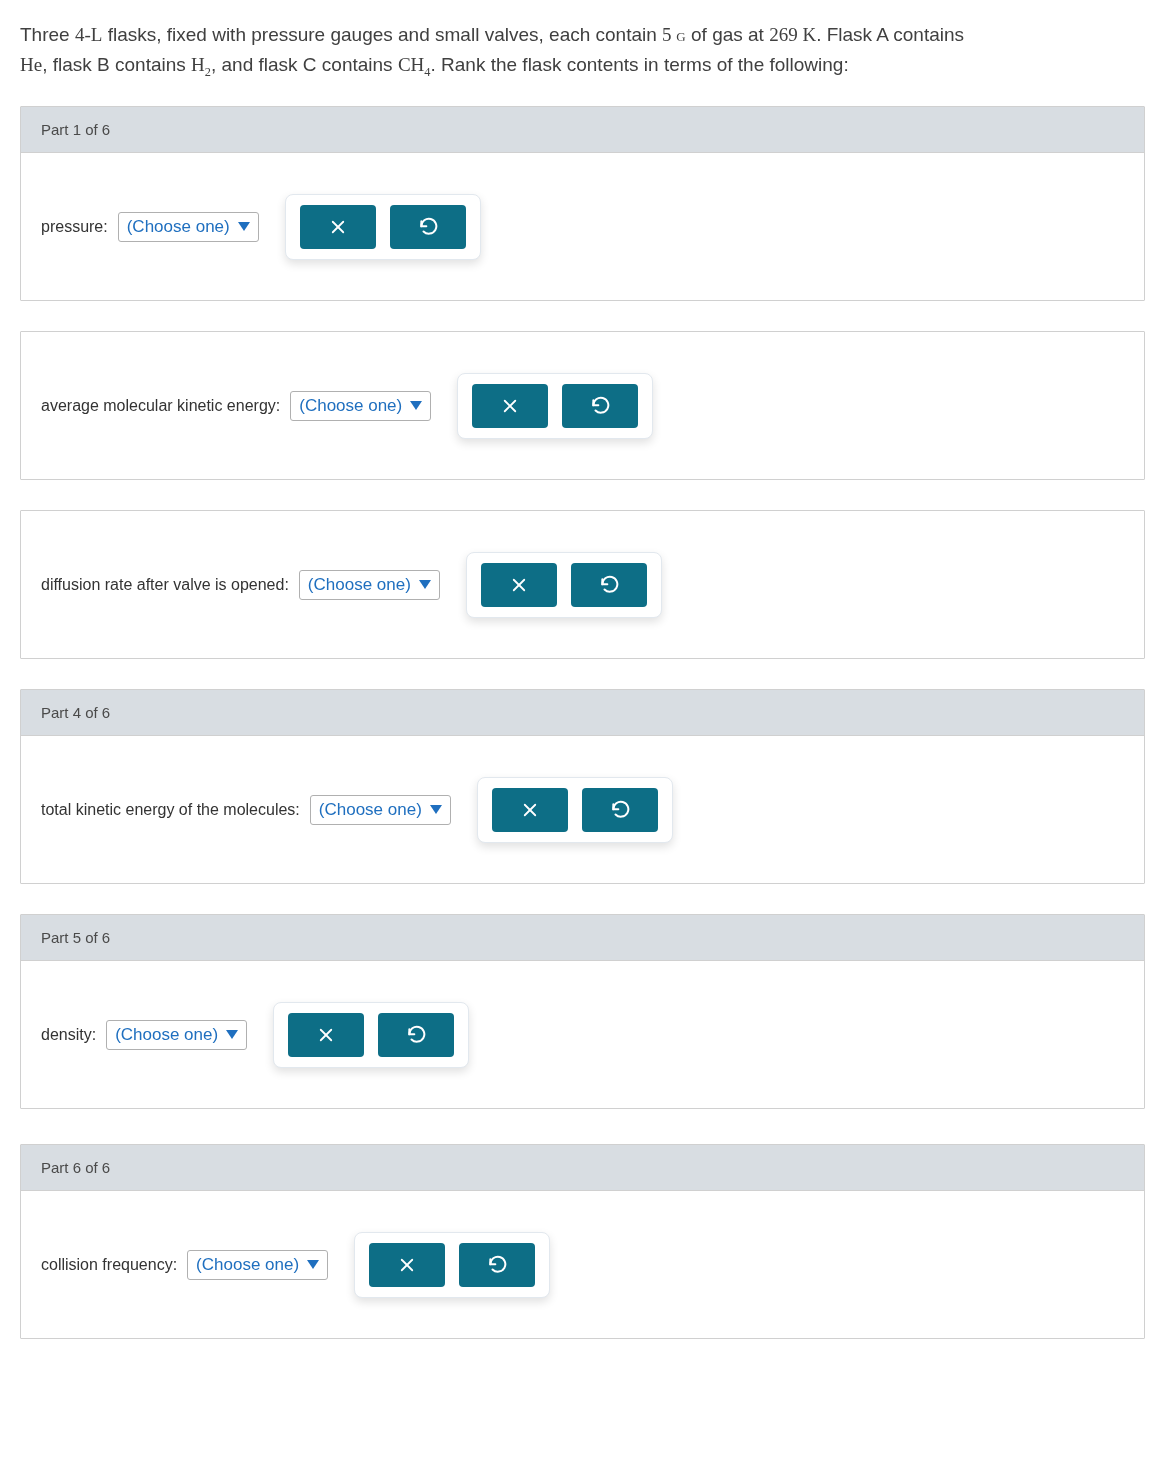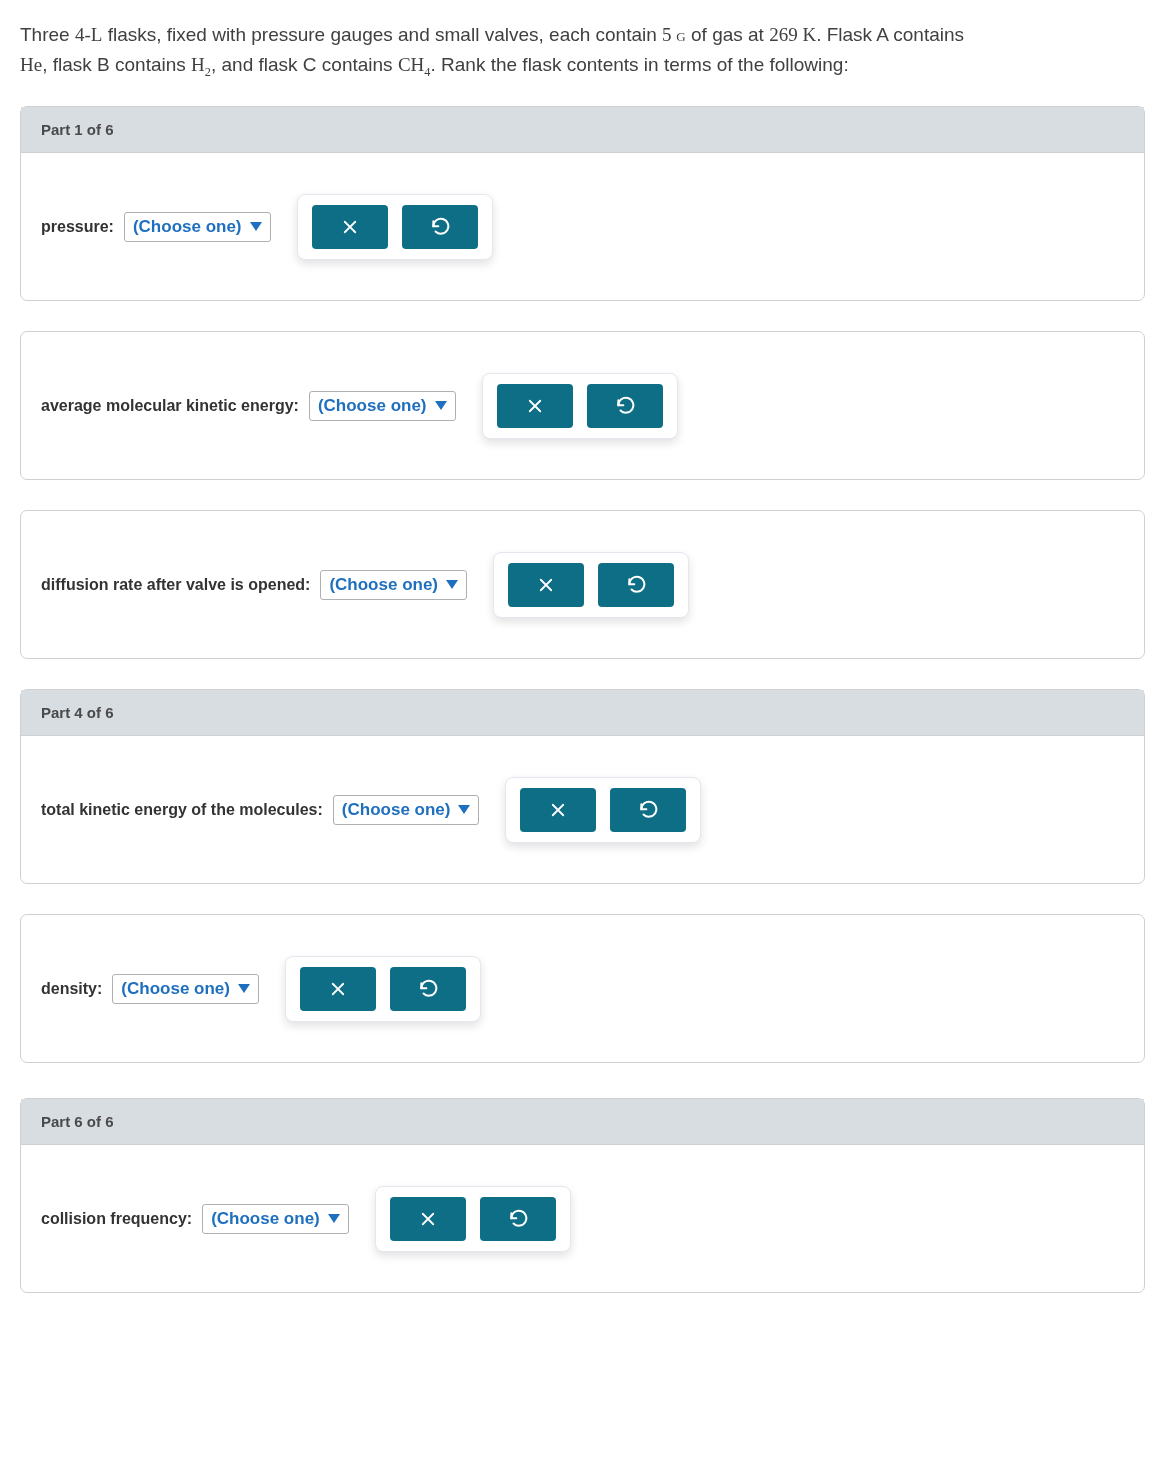--- a/index.html
+++ b/index.html
@@ -15,25 +15,24 @@
     line-height: 1.6;
     margin-bottom: 25px;
     color: #404040;
     max-width: 970px;
   }
   .sc { font-variant: small-caps; font-size: 0.98em; text-align: right; }
   .chem { font-family: 'Times New Roman', serif; font-size: 1.0em;}
   .chem sub { font-size: 0.65em; vertical-align: sub; line-height: 0; }
   .part {
     border: 1px solid #d0d0d0;
-    border-radius: 7px;
+    border-radius: 1px;
     margin-bottom: 30px;
     background: #fff;
     overflow: visible;
-    font-weight: bold;
   }
   .part-header {
     background: #d8dde2;
     color: #4a4a4a;
     font-size: 15px;
     padding: 14px 20px;
     border-bottom: 1px solid #d0d0d0;
   }
   .part-body {
     padding: 41px 20px 40px 20px;
@@ -185,20 +184,21 @@
         <svg width="20" height="20" viewBox="0 0 24 24" fill="none" stroke-width="2.4" stroke-linecap="round">
             <path d="M4 5v6h6"></path>
             <path d="M4 11a9 9 0 1 1 2.64 6.36"></path>
           </svg>
       </div>
     </div>
   </div>
 </div>
 
 <div class="part">
+  <div class="part-header">Part 5 of 6</div>
   <div class="part-body">
     <span class="part-label">density:</span>
     <div class="choose">
       <span>(Choose one)</span>
       <span class="tri"></span>
     </div>
     <div class="btn-group">
       <div class="btn">
         <svg width="18" height="18" viewBox="0 0 24 24" fill="none" stroke-width="2.4" stroke-linecap="round">
             <line x1="5" y1="5" x2="19" y2="19"></line>

